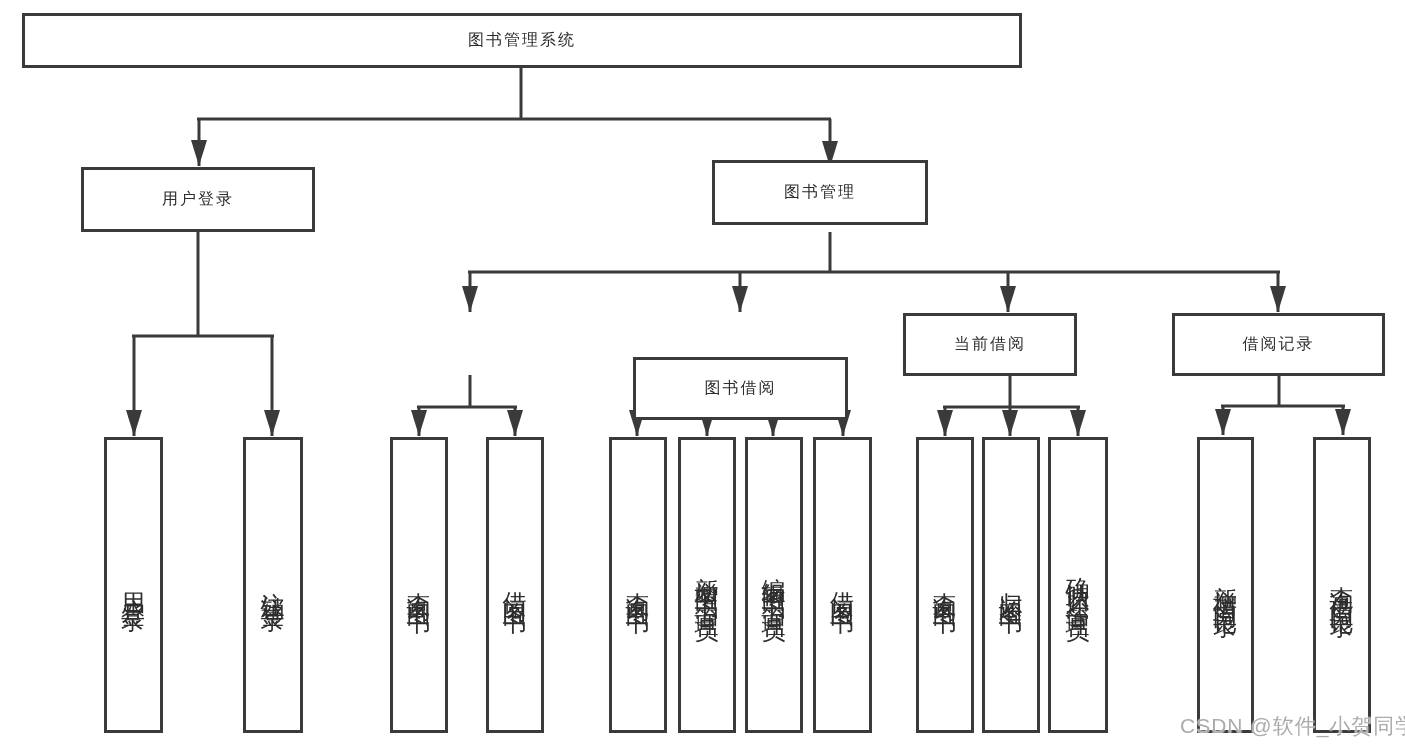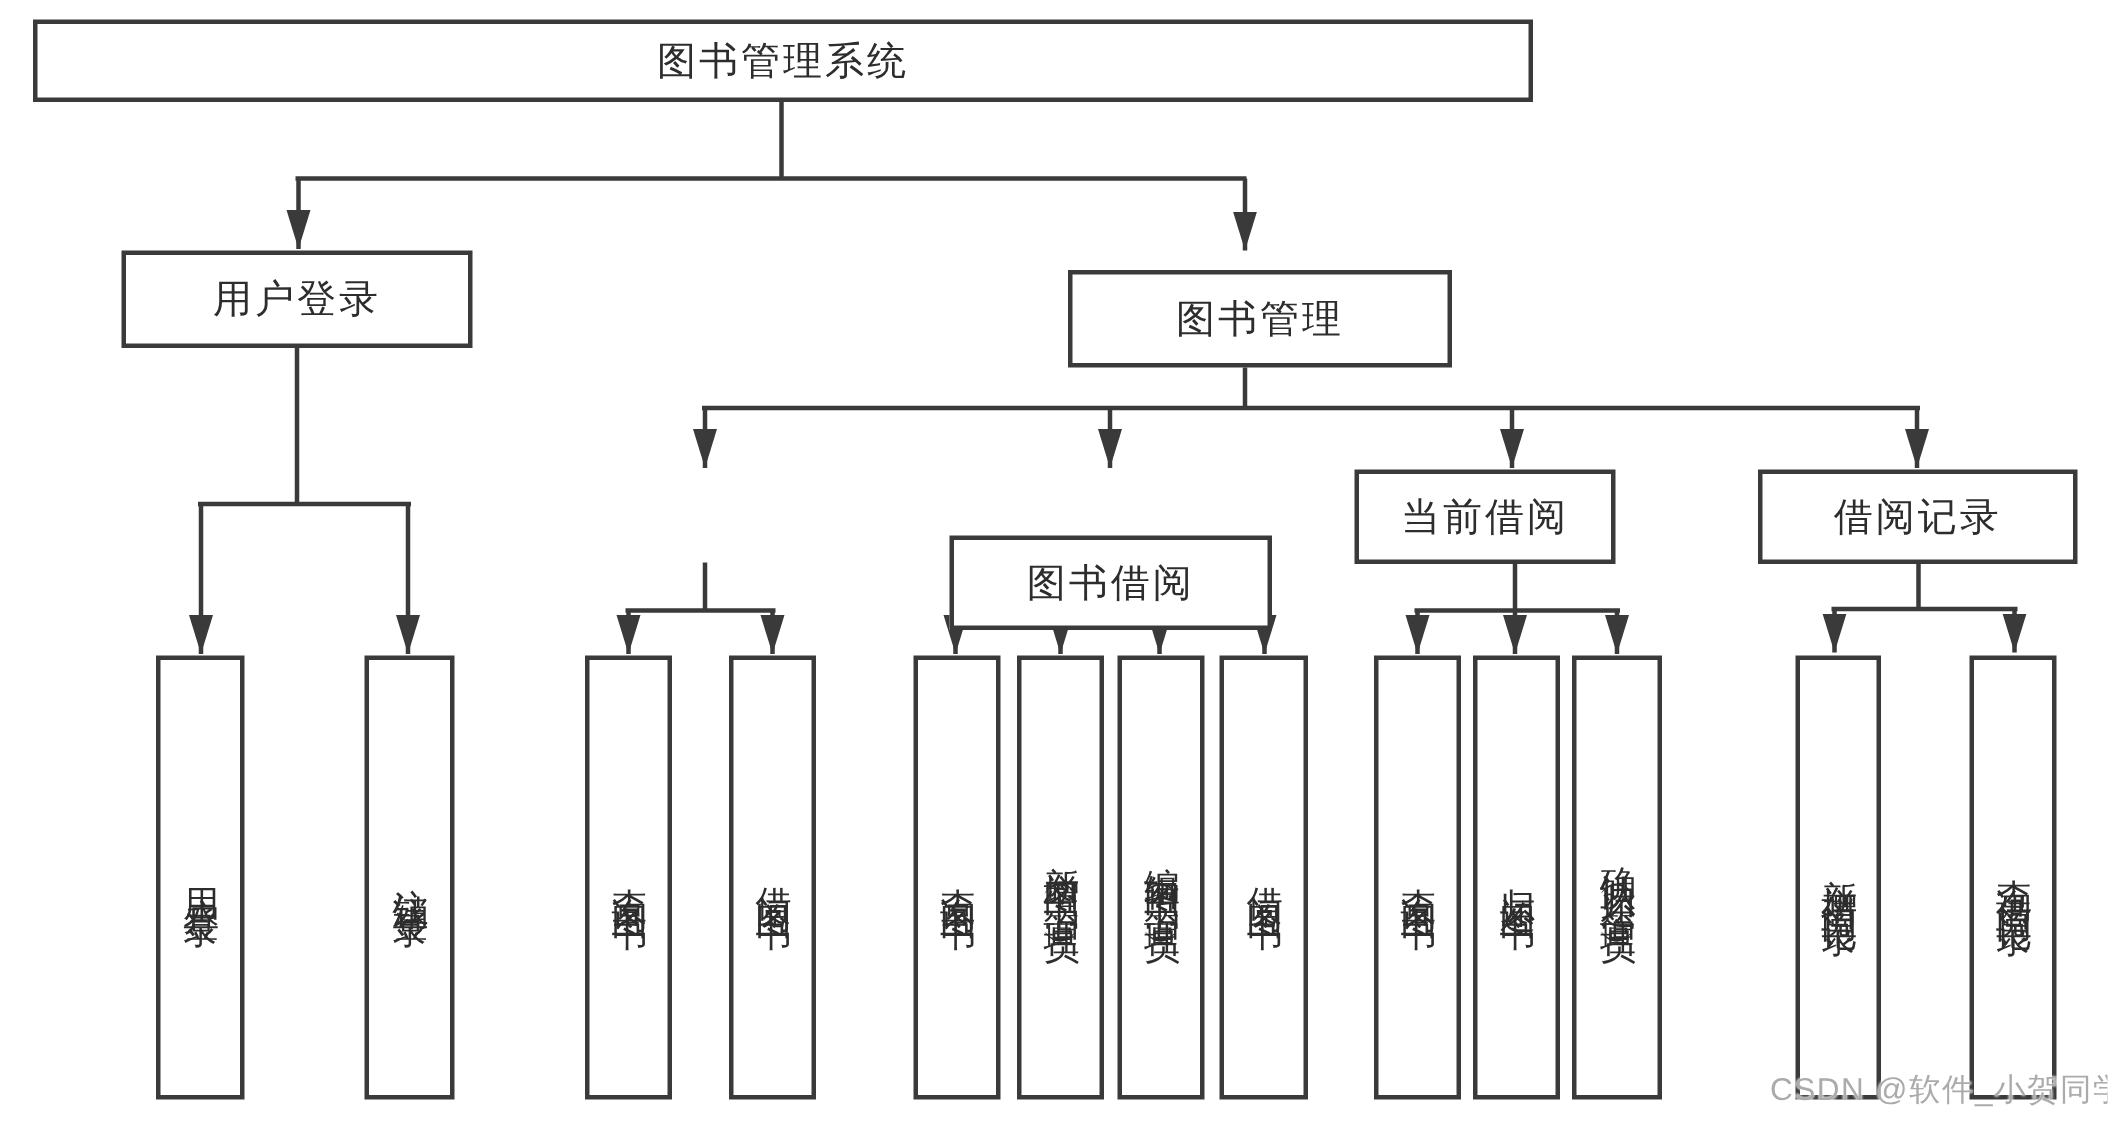--- a/index.html
+++ b/index.html
@@ -8,24 +8,24 @@
   .canvas { position: relative; width: 1405px; height: 747px; background: var(--background,#fff); }
 
   svg.connectors { position: absolute; left: 0; top: 0; width: 1405px; height: 747px; z-index: 1; }
   .connectors line { stroke: var(--line, #3a3a3a); stroke-width: 3; }
   .connectors marker path { fill: var(--line, #3a3a3a); }
 
   .box { position: absolute; box-sizing: border-box; z-index: 2;
          border: 3px solid var(--border, #3a3a3a); background: var(--background, #fff);
          display: flex; align-items: center; justify-content: center;
          color: var(--text, #2d2d2d); }
-  .hlabel { font-size: 26px; letter-spacing: 2px; white-space: nowrap; }
+  .hlabel { font-size: 16px; letter-spacing: 2px; white-space: nowrap; }
   .root  { left: 22px;  top: 13px;  width: 1000px; height: 55px; }
   .l2a   { left: 81px;  top: 167px; width: 234px;  height: 65px; }
-  .l2b   { left: 712px; top: 180px; width: 256px;  height: 65px; }
+  .l2b   { left: 712px; top: 160px; width: 216px;  height: 65px; }
   .l3    { top: 313px; height: 63px; }
   .leaf  { top: 437px; height: 296px; }
   .vtext { writing-mode: vertical-lr; text-orientation: upright;
            font-size: 24px; letter-spacing: 6px; line-height: 1.05; }
 
   .watermark { position: absolute; left: 1180px; top: 712px; z-index: 5;
                font-size: 21px; letter-spacing: 1px; color: var(--watermark, #ababab);
                text-shadow: 0 0 2px #fff, 0 0 2px #fff; white-space: nowrap; }
 </style>
 </head>

